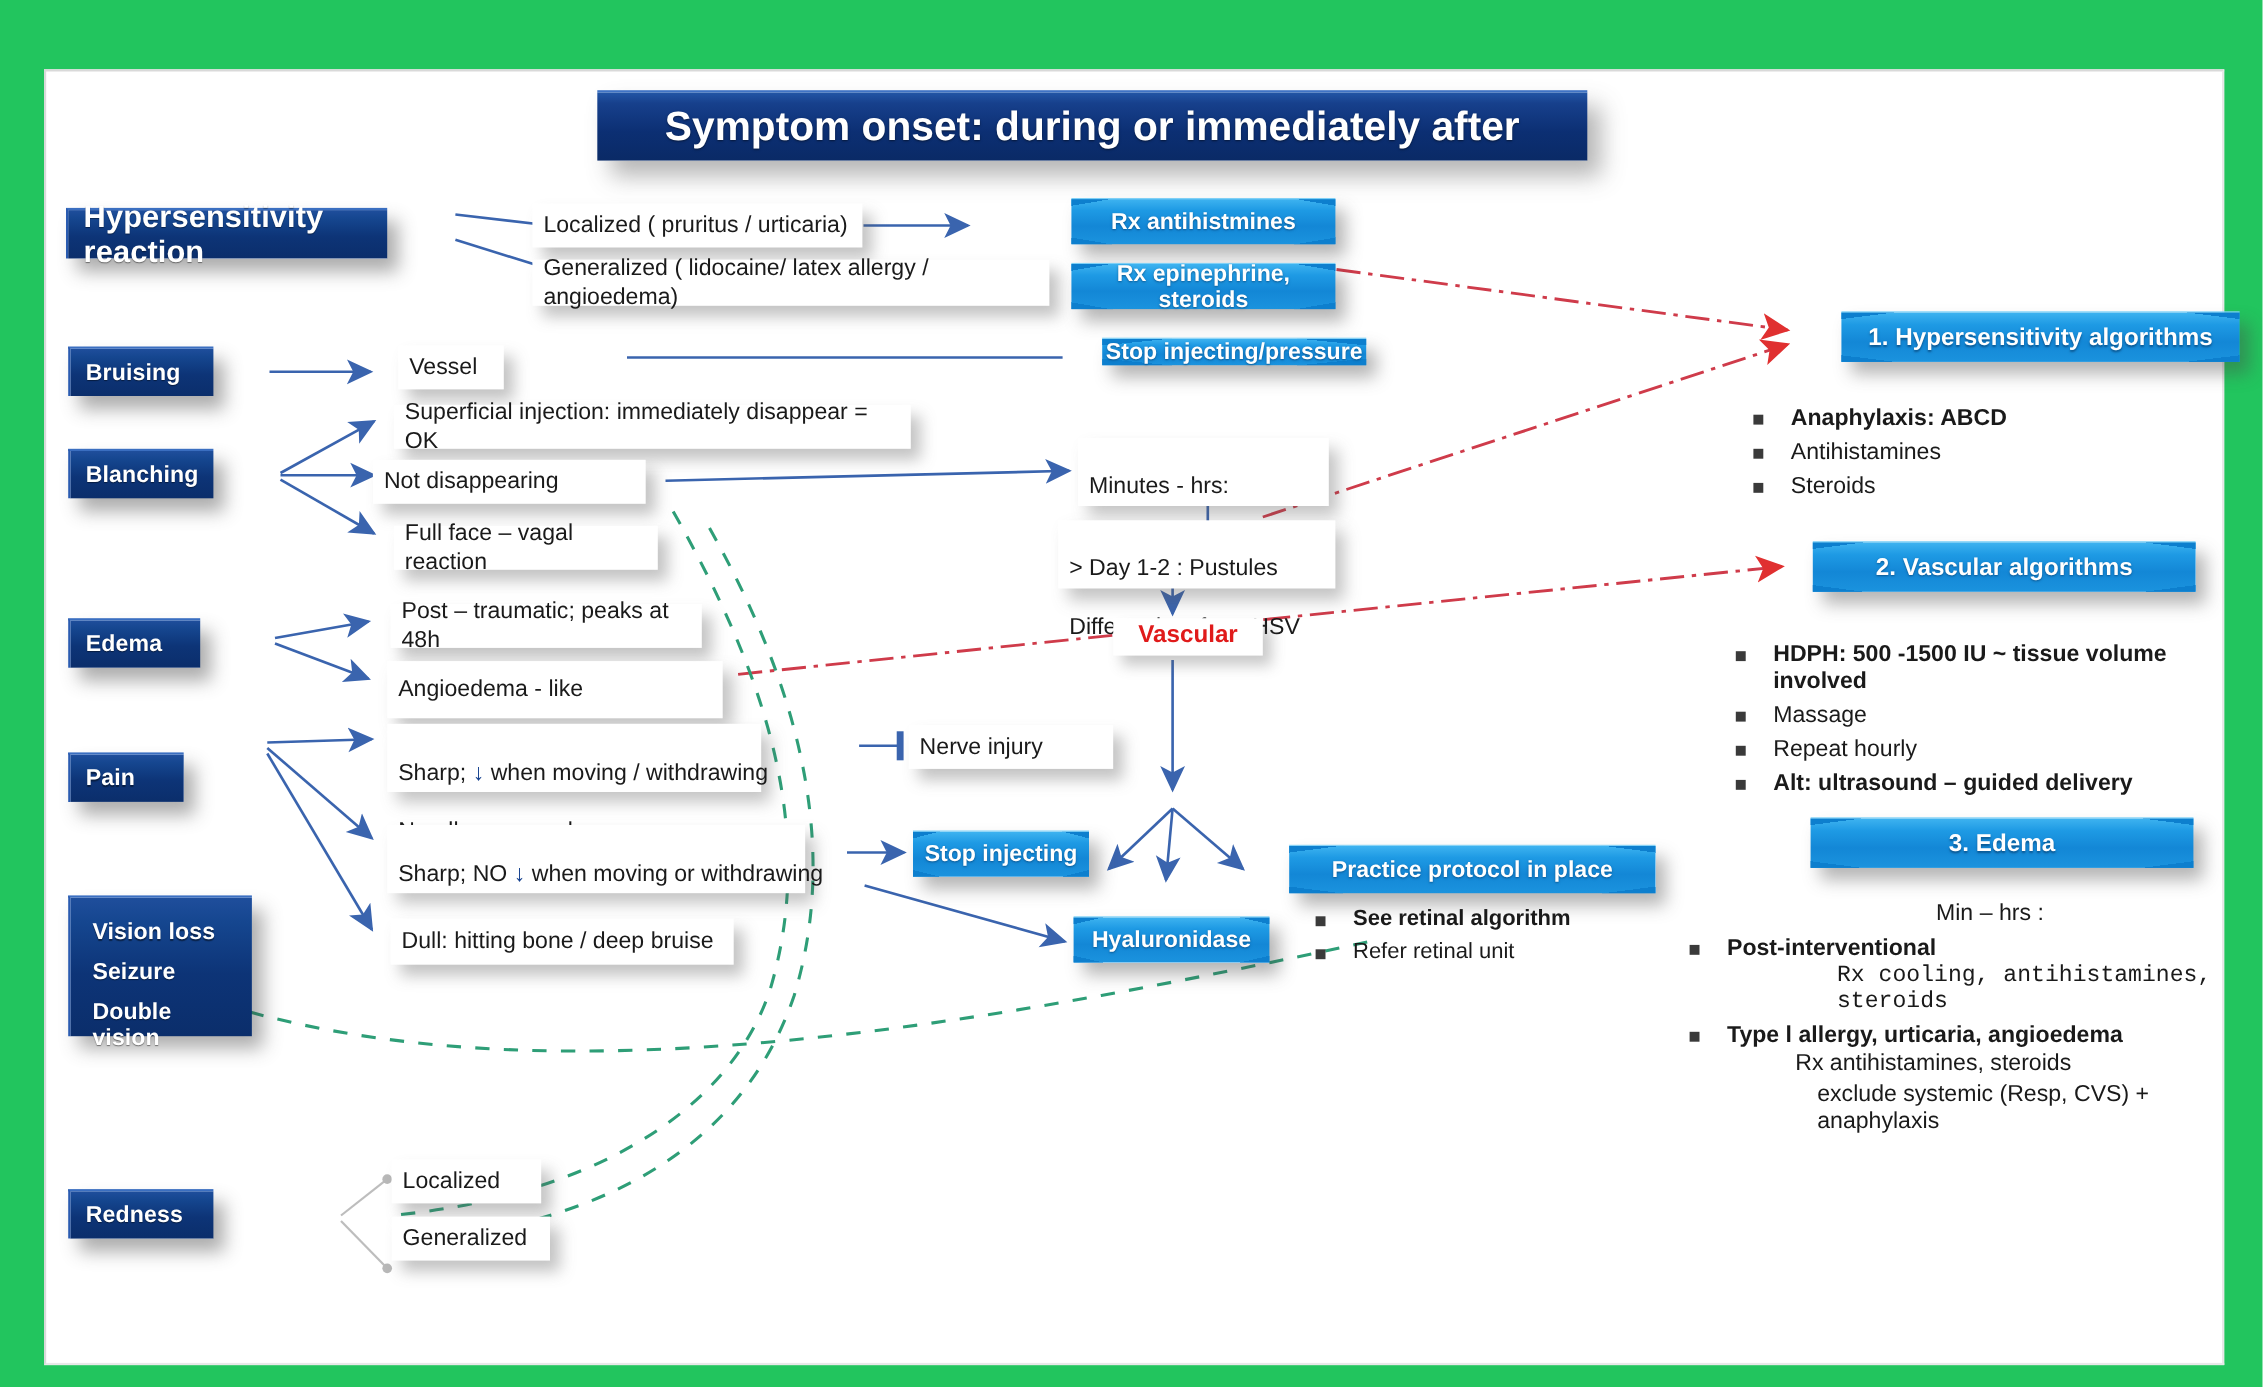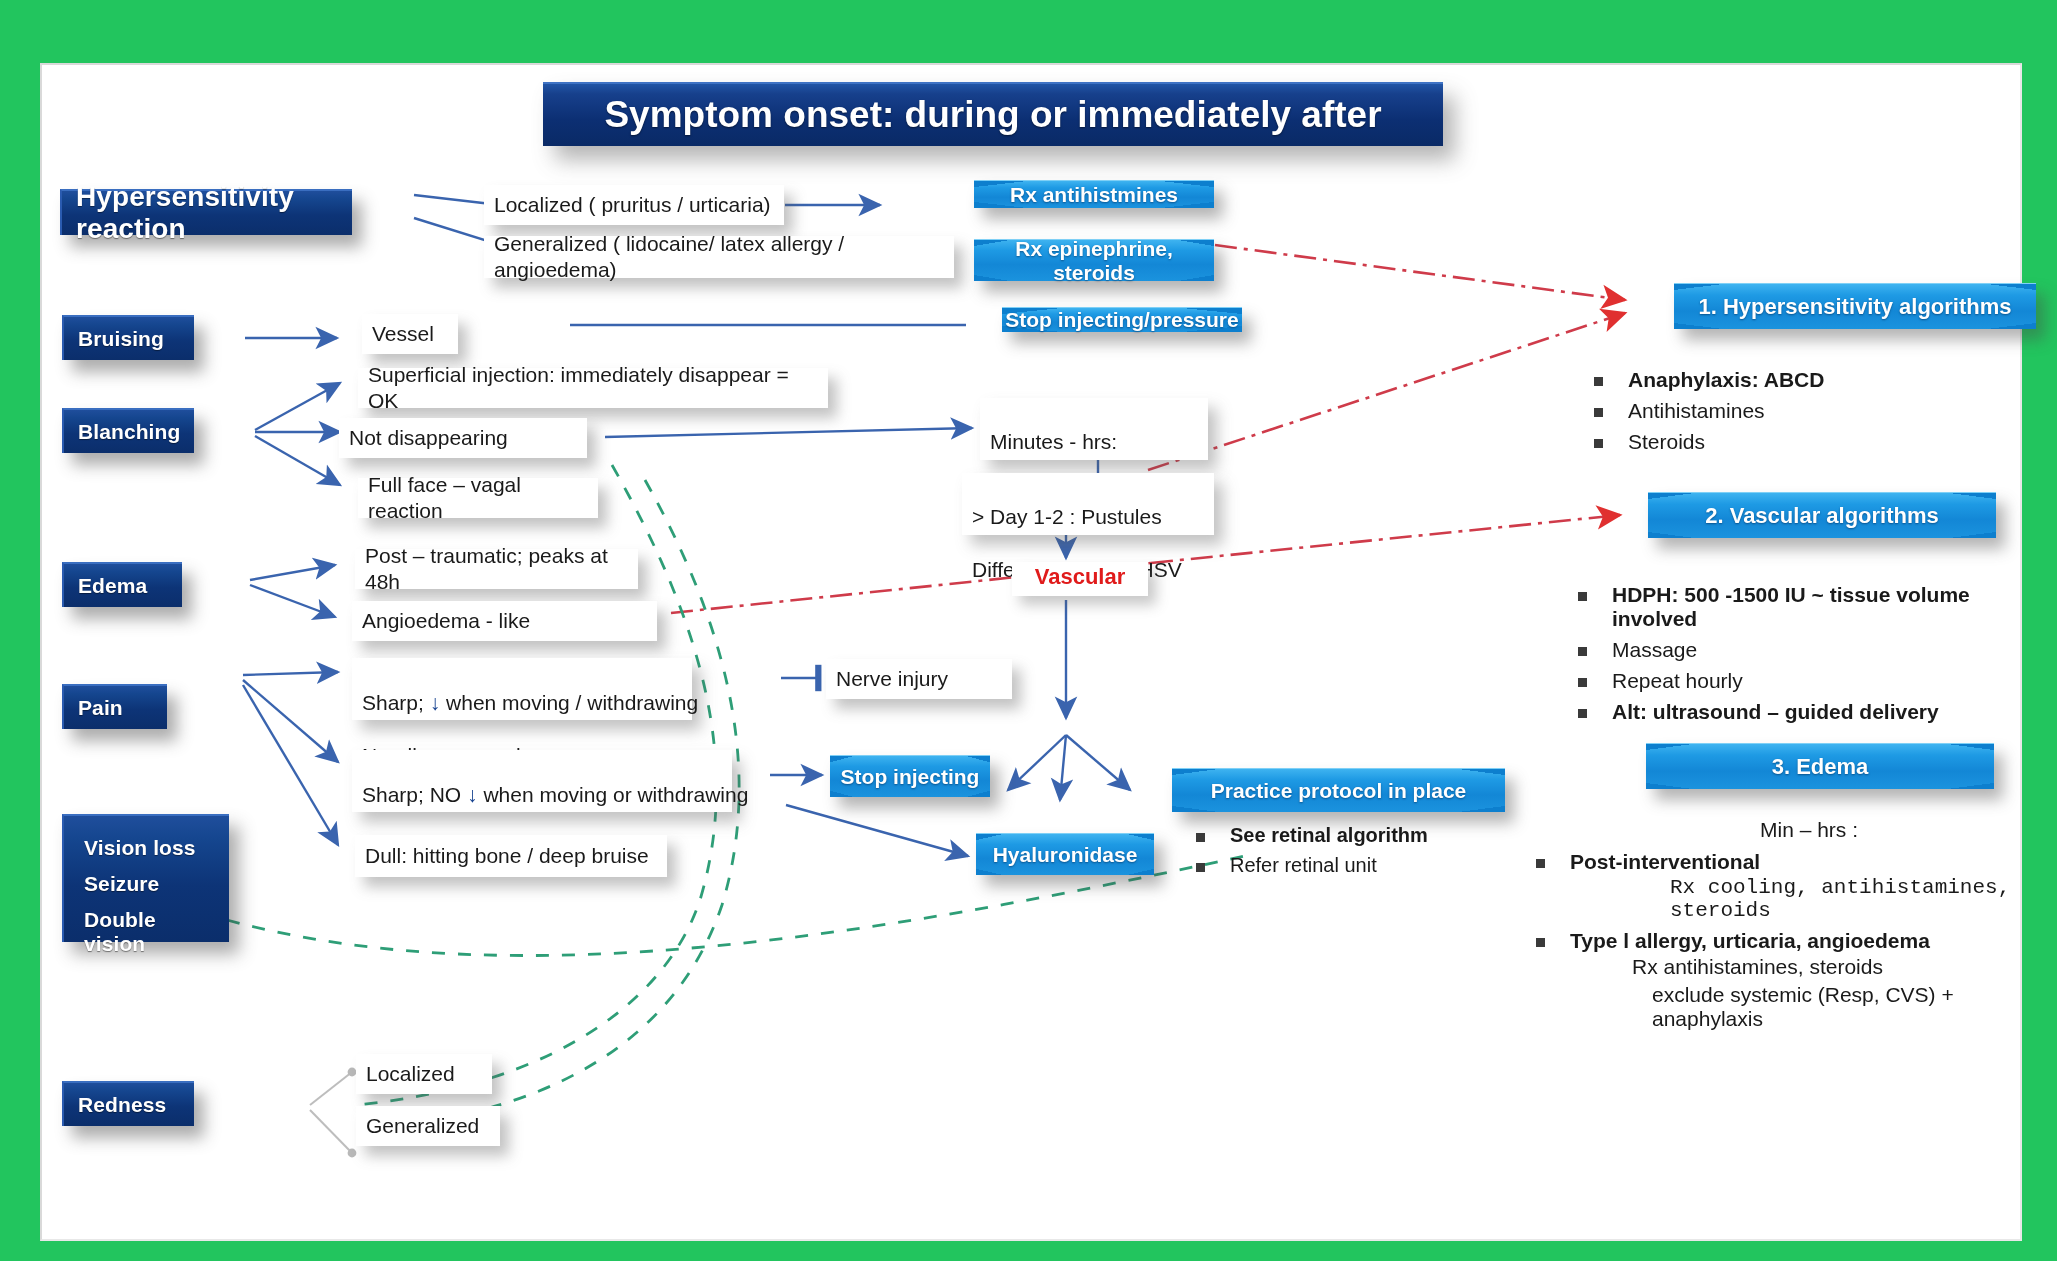--- a/index.html
+++ b/index.html
@@ -226,21 +226,21 @@
   <div class="lbl" style="left:362px;top:314px;width:96px;height:40px;font-size:21px;">Vessel</div>
 
   <div class="lbl" style="left:358px;top:368px;width:470px;height:40px;font-size:21px;">Superficial  injection: immediately disappear = OK</div>
 
   <div class="lbl" style="left:339px;top:418px;width:248px;height:40px;font-size:21px;">Not disappearing</div>
 
   <div class="lbl" style="left:358px;top:478px;width:240px;height:40px;font-size:21px;">Full face – vagal reaction</div>
 
   <div class="lbl" style="left:355px;top:549px;width:283px;height:40px;font-size:21px;">Post – traumatic; peaks at 48h</div>
 
-  <div class="lbl" style="left:352px;top:601px;width:305px;height:40px;font-size:21px;">Angioedema - like</div>
+  <div class="lbl" style="left:352px;top:601px;width:305px;height:52px;font-size:21px;">Angioedema - like</div>
 
   <div class="lbl" style="left:352px;top:658px;width:340px;height:62px;font-size:21px;display:block;padding-top:6px;">
     <div style="white-space:nowrap;">
       <span>Sharp; </span><span class="dnarrow">↓</span><span> when  moving / withdrawing</span>
     </div>
     <div>Needle or cannula</div>
   </div>
 
   <div class="lbl" style="left:352px;top:750px;width:380px;height:62px;font-size:21px;display:block;padding-top:6px;">
     <div style="white-space:nowrap;">
@@ -250,21 +250,21 @@
   </div>
 
   <div class="lbl" style="left:355px;top:835px;width:312px;height:42px;font-size:21px;">Dull: hitting bone / deep bruise</div>
 
   <div class="lbl" style="left:826px;top:659px;width:186px;height:40px;font-size:21px;">Nerve injury</div>
 
   <div class="lbl" style="left:356px;top:1054px;width:136px;height:40px;font-size:21px;">Localized</div>
 
   <div class="lbl" style="left:356px;top:1106px;width:144px;height:40px;font-size:21px;">Generalized</div>
 
-  <div class="cyan" style="left:974px;top:180px;width:240px;height:28px;font-size:21px;">Rx antihistmines</div>
+  <div class="cyan" style="left:974px;top:180px;width:240px;height:42px;font-size:21px;">Rx antihistmines</div>
 
   <div class="cyan" style="left:974px;top:239px;width:240px;height:42px;font-size:21px;">Rx epinephrine, steroids</div>
 
   <div class="cyan" style="left:1002px;top:307px;width:240px;height:25px;font-size:21px;">Stop injecting/pressure</div>
 
   <div class="cyan" style="left:830px;top:755px;width:160px;height:42px;font-size:21px;">Stop injecting</div>
 
   <div class="cyan" style="left:976px;top:833px;width:178px;height:42px;font-size:21px;">Hyaluronidase</div>
 
   <div class="cyan" style="left:1172px;top:768px;width:333px;height:44px;font-size:21px;">Practice protocol in place</div>

